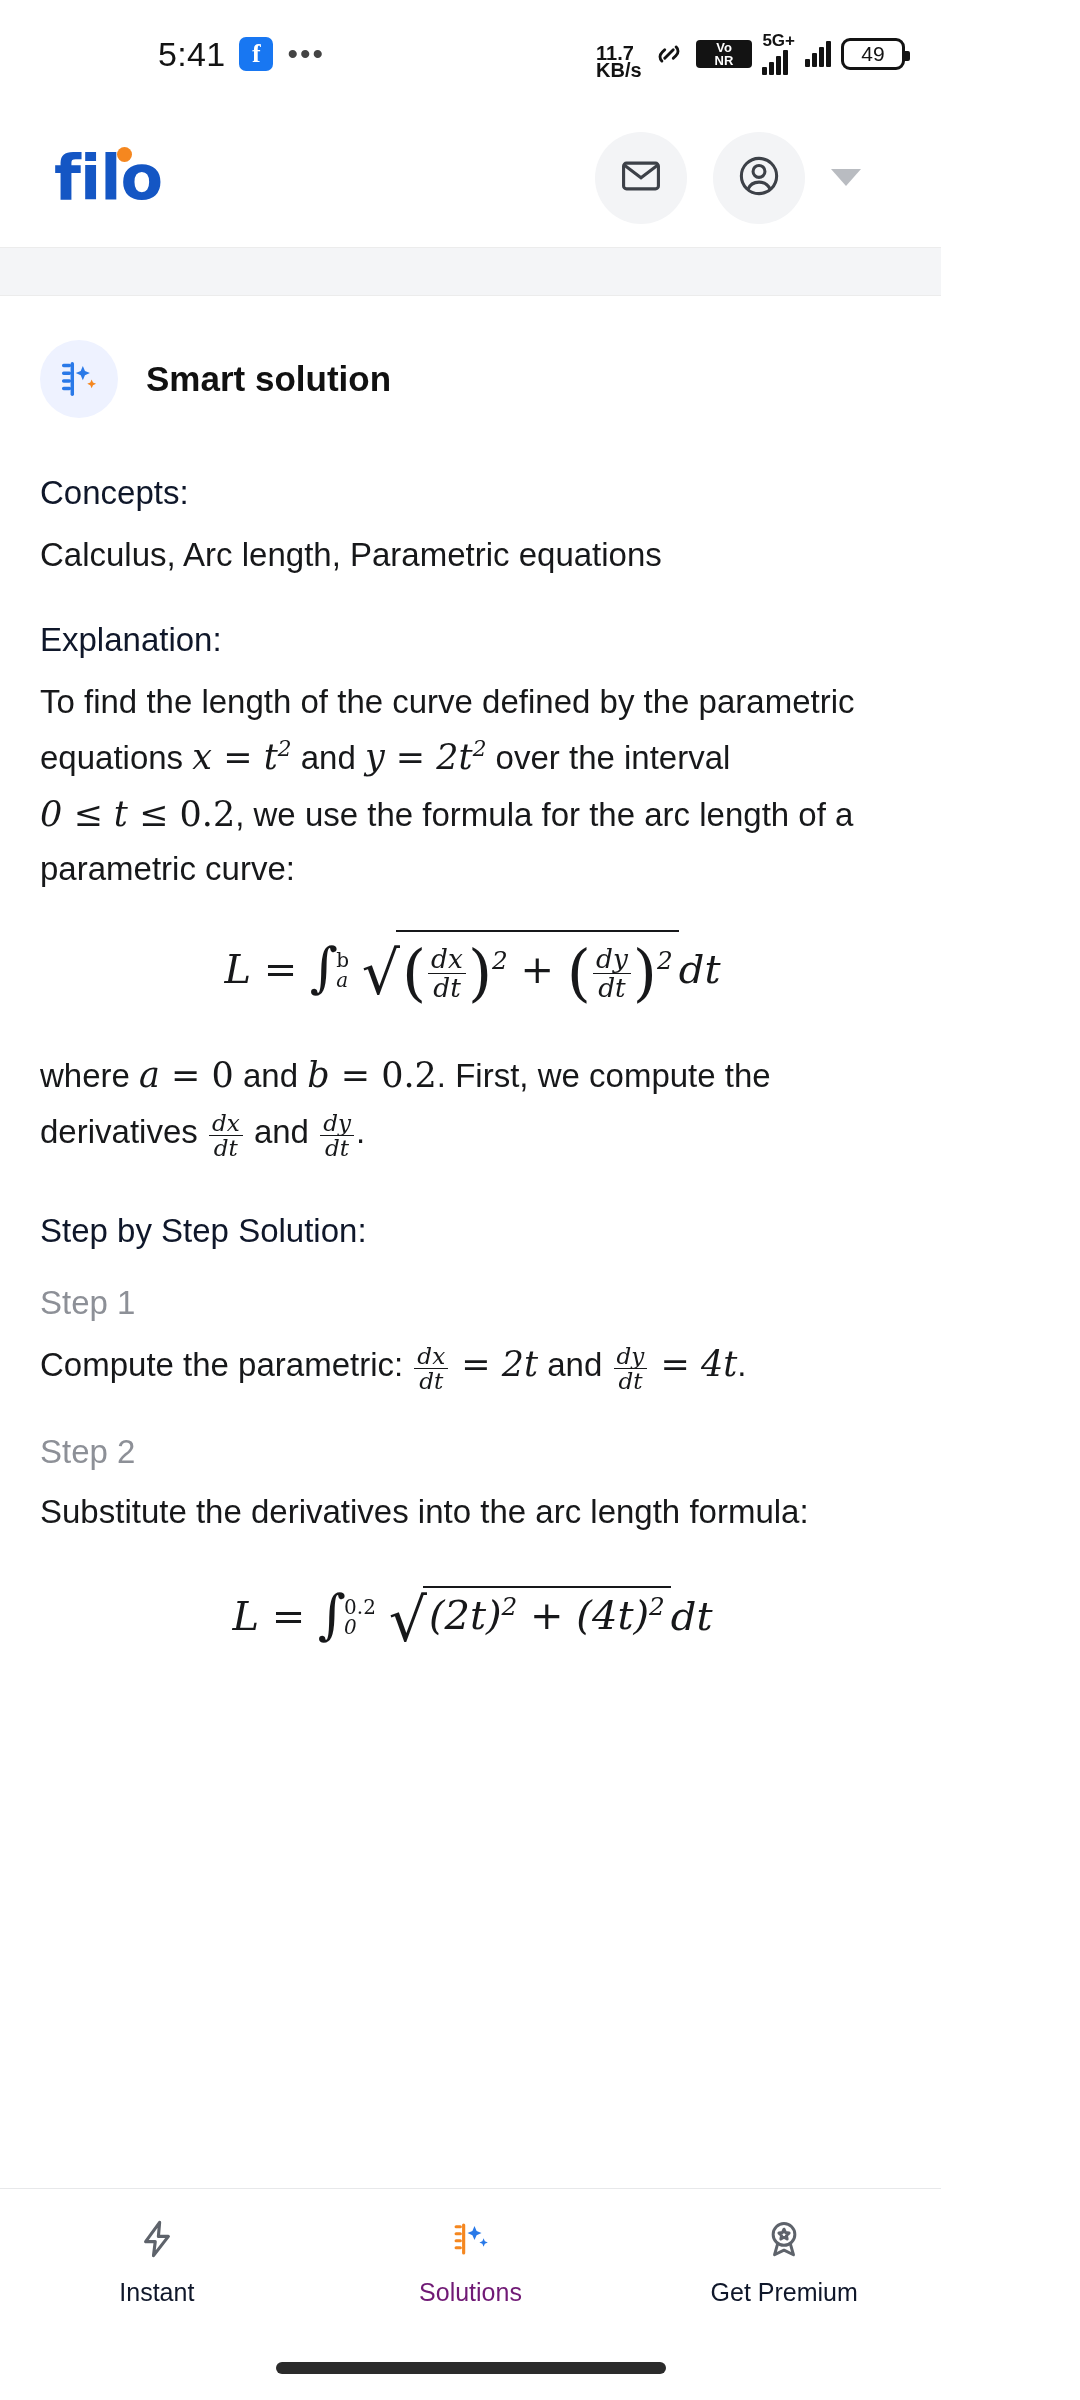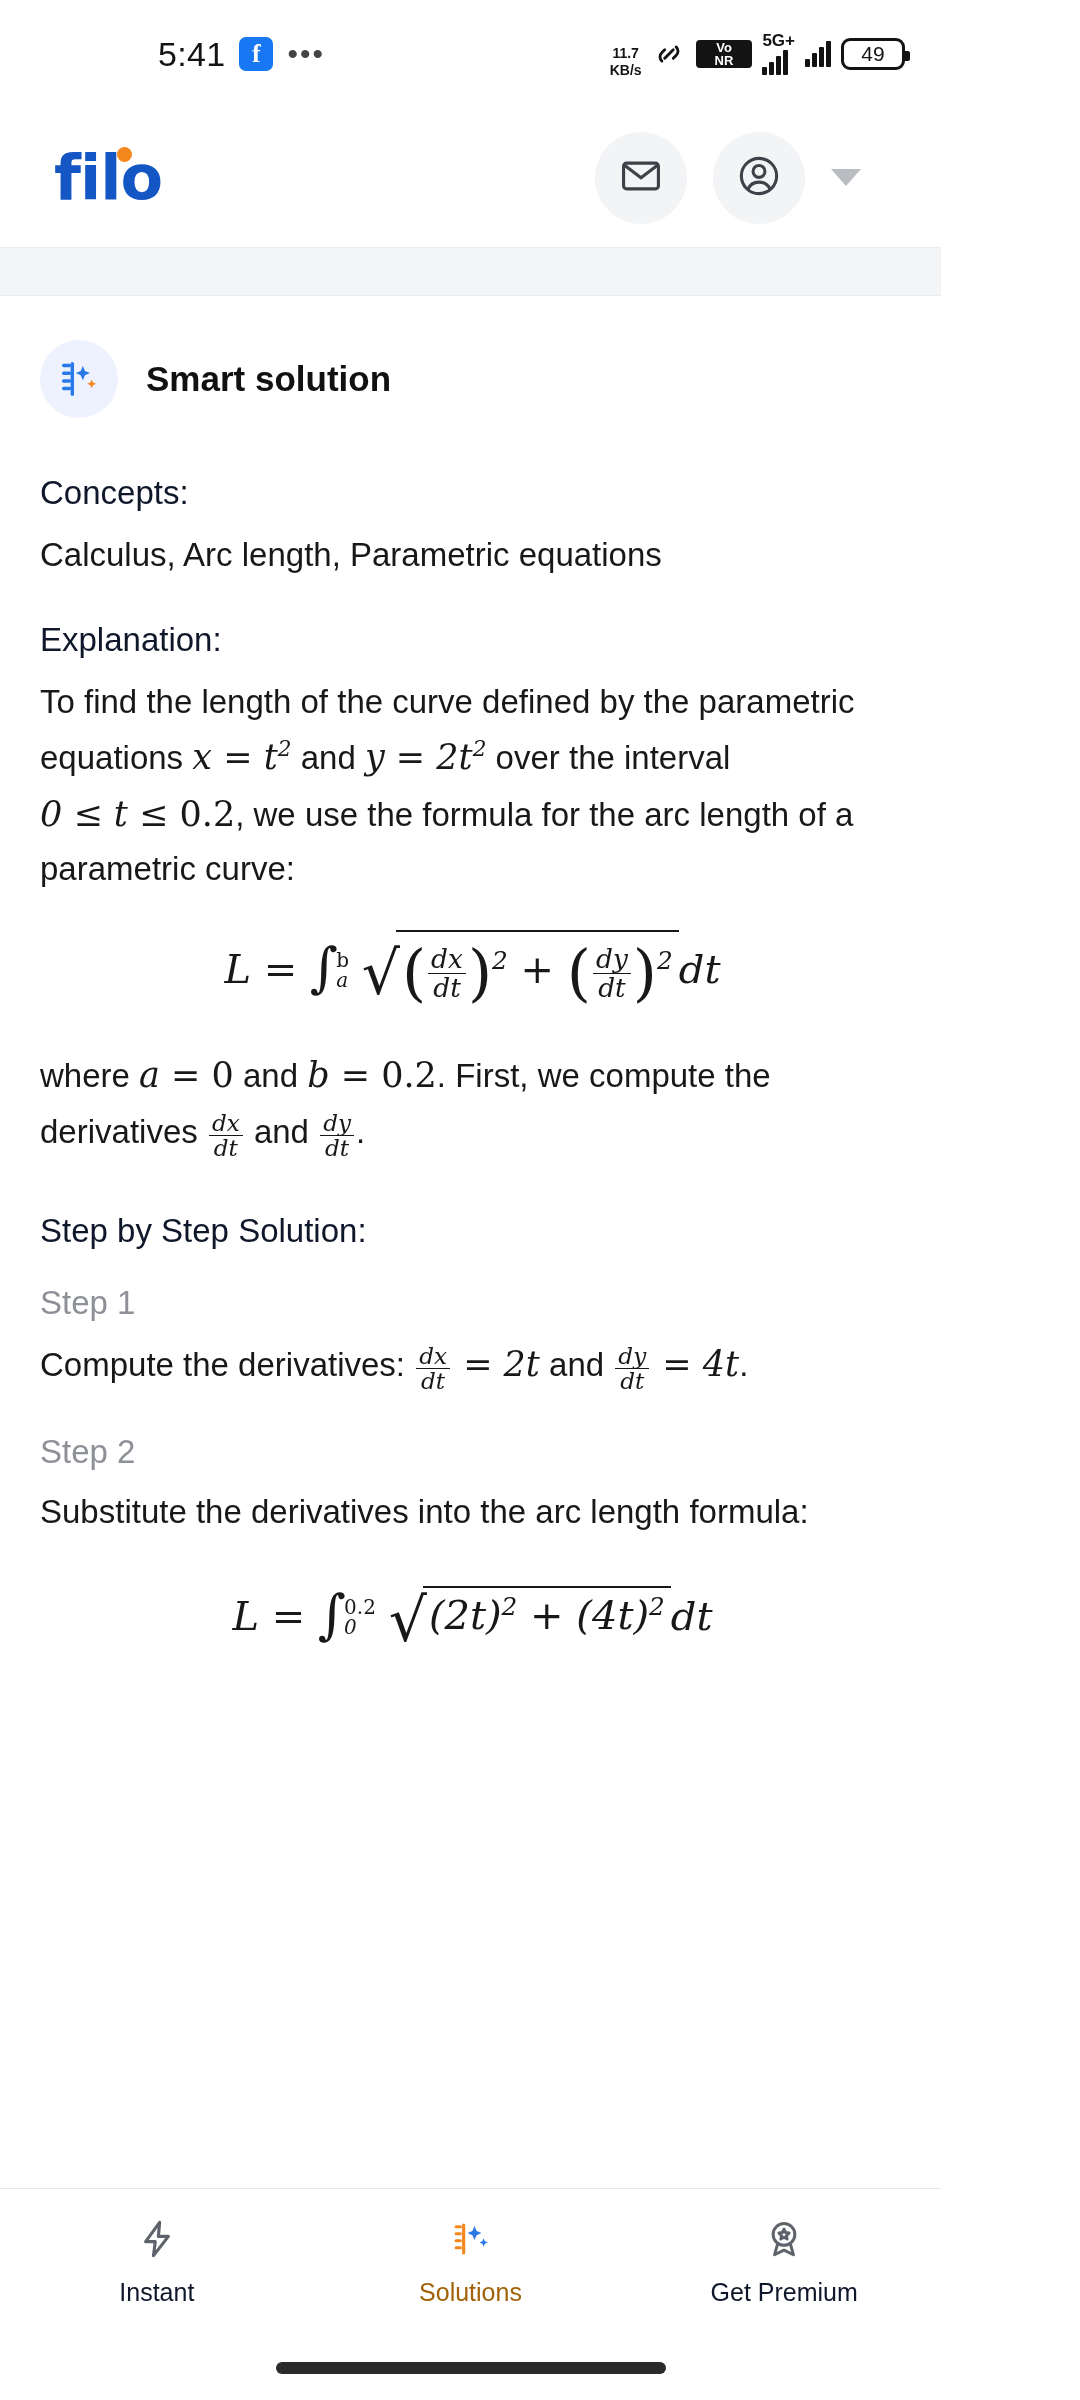--- a/index.html
+++ b/index.html
@@ -55,24 +55,23 @@
     letter-spacing: 2px;
     line-height: 20px;
   }
   .sb-right {
     margin-left: auto;
     display: flex;
     align-items: center;
     gap: 10px;
   }
   .net-rate {
-    font-size: 14px;
+    font-size: 20px;
     line-height: 17px;
     color: #131313;
-    text-align: center;
     font-weight: bold;
     margin-top: 16px;
   }
   .icon-glyph { color: #131313; display: flex; align-items: center; }
   .vonr {
     font-size: 13px;
     font-weight: bold;
     color: #fff;
     background: #131313;
     border-radius: 4px;
@@ -266,21 +265,21 @@
     align-items: center;
   }
   .nav-item {
     flex: 1 1 0;
     display: flex;
     flex-direction: column;
     align-items: center;
     gap: 14px;
   }
   .nav-label { font-size: 25px; color: #0f172a; }
-  .nav-item.active .nav-label { color: #a16207; }
+  .nav-item.active .nav-label { color: #701a75; }
   .homebar-wrap {
     flex: 0 0 64px;
     display: flex; align-items: center; justify-content: center;
     background: #fff;
   }
   .homebar {
     width: 390px; height: 12px;
     border-radius: 6px;
     background: #2b2b2b;
   }
@@ -393,21 +392,21 @@
     </div>
 
     <div class="body-text tight">
       <span>where </span><span class="m">a <span class="mup">= 0</span></span><span> and </span><span class="m">b <span class="mup">= 0.2</span></span><span>. First, we compute the derivatives </span><span class="m"><span class="frac"><span class="num">dx</span><span class="den">dt</span></span></span><span> and </span><span class="m"><span class="frac"><span class="num">dy</span><span class="den">dt</span></span></span><span>.</span>
     </div>
 
     <div class="sec-label gap-top">Step by Step Solution:</div>
 
     <div class="step-label" style="margin-top:34px;">Step 1</div>
     <div class="body-text">
-      <span>Compute the derivatives: </span><span class="m"><span class="frac"><span class="num">dx</span><span class="den">dt</span></span> <span class="mup">=</span> 2t</span><span> and </span><span class="m"><span class="frac"><span class="num">dy</span><span class="den">dt</span></span> <span class="mup">=</span> 4t</span><span>.</span>
+      <span>Compute the parametric: </span><span class="m"><span class="frac"><span class="num">dx</span><span class="den">dt</span></span> <span class="mup">=</span> 2t</span><span> and </span><span class="m"><span class="frac"><span class="num">dy</span><span class="den">dt</span></span> <span class="mup">=</span> 4t</span><span>.</span>
     </div>
 
     <div class="step-label" style="margin-top:38px;">Step 2</div>
     <div class="body-text tight">Substitute the derivatives into the arc length formula:</div>
 
     <div class="display-eq" style="margin-top:44px;">
       <span>L</span>
       <span class="mup">=</span>
       <span class="intg">∫</span><span class="lim"><span class="up mup">0.2</span><span class="lo mup">0</span></span>
       <span class="radic">√</span><span class="sqrt"><span>(2t)</span><sup class="pw mup">2</sup> <span class="mup">+</span> <span>(4t)</span><sup class="pw mup">2</sup></span><span>dt</span>

